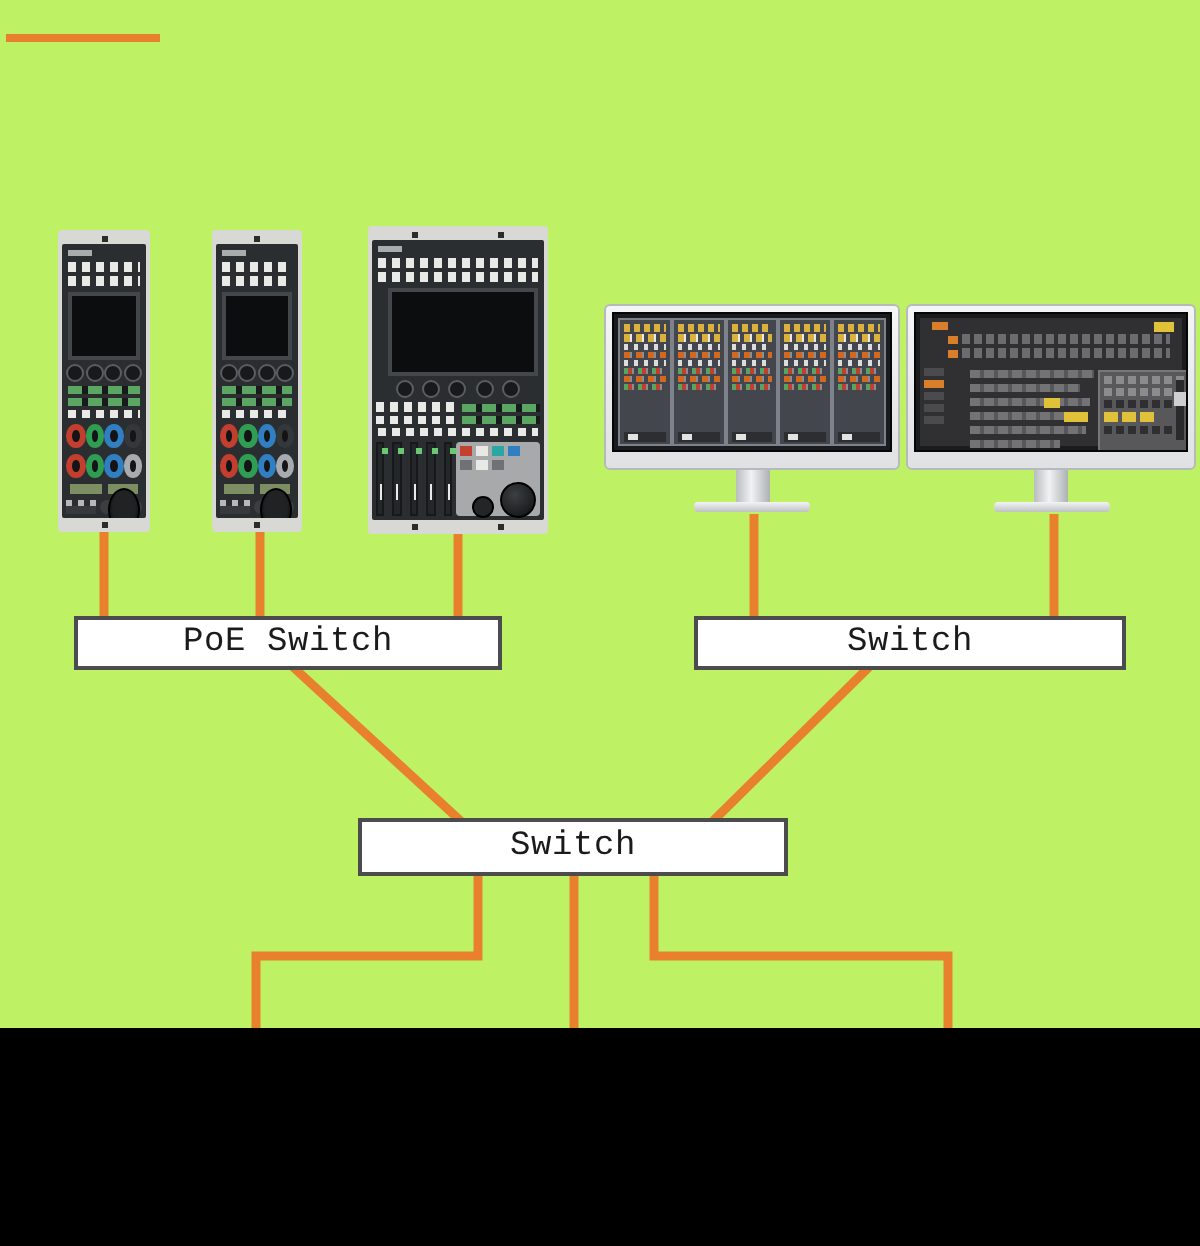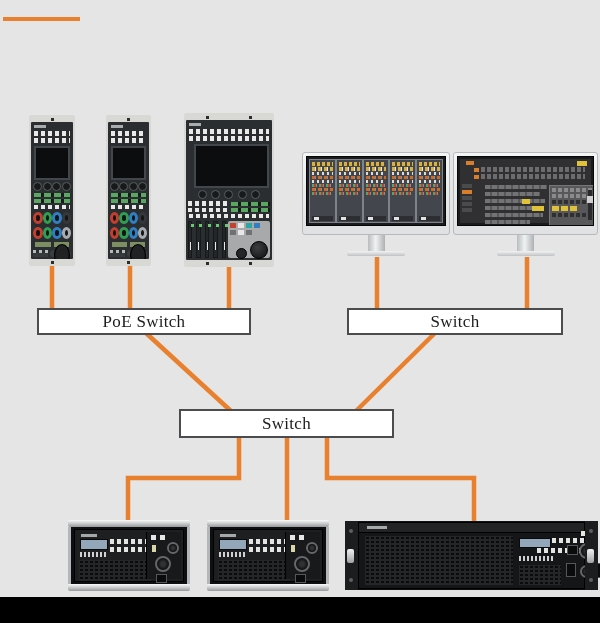--- a/index.html
+++ b/index.html
@@ -1,20 +1,20 @@
 <!DOCTYPE html>
 <html style="--cable: #E8802D; --boxborder: #4C4C4E; --boxfill: #FFFFFF;"><head>
 <meta charset="utf-8">
 <style>
   :root{
     --cable:#E8802D; --boxborder:#4C4C4E; --boxfill:#FFFFFF;
   }
   html,body{margin:0;padding:0;background:#000;}
-  .stage{position:relative;width:600px;height:597px;background:#e5e5e5;overflow:hidden;
-         font-family:Liberation Serif, serif;}
+  .stage{position:relative;width:600px;height:514px;background:#bef264;overflow:hidden;
+         font-family:Liberation Mono, monospace;}
   
   .legend-dash{position:absolute;left:3px;top:17px;width:77px;height:4px;background:var(--cable);}
   
   svg.cables{position:absolute;left:0;top:0;z-index:1;}
   svg.cables path{stroke:var(--cable);stroke-width:4.5;fill:none;}
   
   .switchbox{position:absolute;z-index:3;background:var(--boxfill);border:2px solid var(--boxborder);
              display:flex;align-items:center;justify-content:center;box-sizing:border-box;}
   .switchbox span{font-size:17px;color:#1b1b1b;letter-spacing:.3px;}
   

